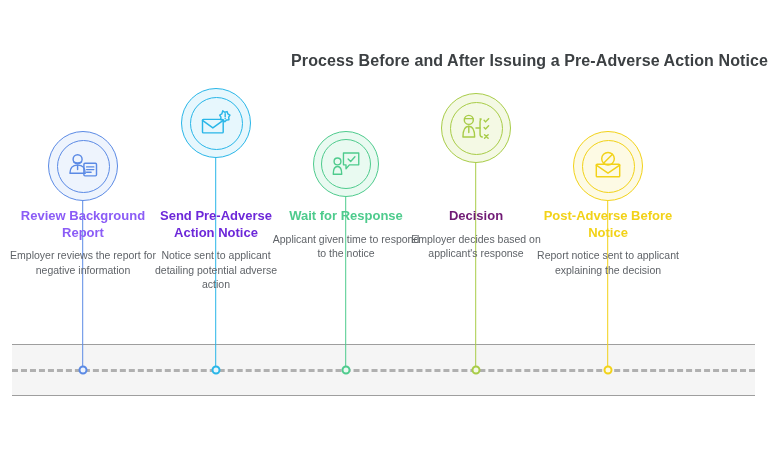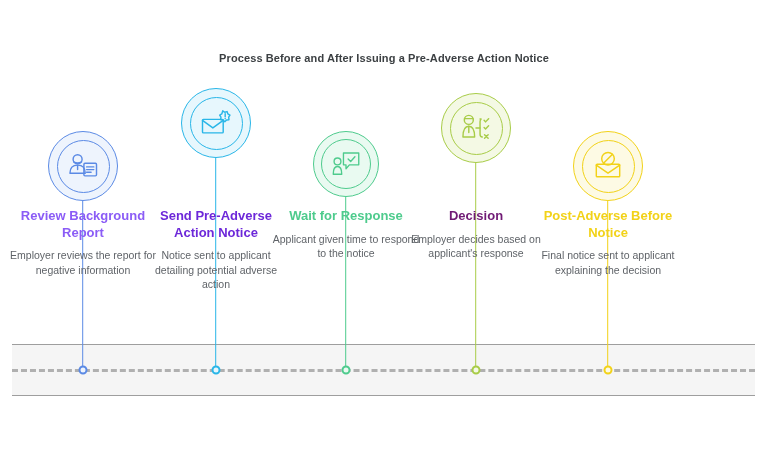--- a/index.html
+++ b/index.html
@@ -19,22 +19,22 @@
     height: 452px;
     background: #ffffff;
   }
 
   
   .chart-title {
     position: absolute;
     top: 52px;
     left: 0;
     width: 768px;
-    text-align: center;
-    font-size: 11px;
+    text-align: right;
+    font-size: 16px;
     font-weight: bold;
     color: #3c4043;
     letter-spacing: 0.1px;
   }
 
   
   .road {
     position: absolute;
     left: 12px;
     top: 344px;
@@ -247,21 +247,21 @@
                   <path d="M7 19 L20 28 L33 19" fill="none" stroke="#f2d218" stroke-width="1.6" stroke-linecap="round" stroke-linejoin="round"></path>
                   <circle cx="20" cy="12" r="7" fill="none" stroke="#f2d218" stroke-width="1.6" stroke-linecap="round" stroke-linejoin="round"></circle>
                   <path d="M15 17 L25 7" fill="none" stroke="#f2d218" stroke-width="1.6" stroke-linecap="round" stroke-linejoin="round"></path>
                 </svg>
               </span>
             </div>
           </div>
         </div>
         <div class="node-text" style="top: 208px;">
           <div class="node-heading" style="color: rgb(242, 210, 24);">Post-Adverse Before Notice</div>
-          <div class="node-desc">Final notice sent to applicant explaining the decision</div>
+          <div class="node-desc">Report notice sent to applicant explaining the decision</div>
         </div>
       </div>
     </div>
 
 <div class="road-dot" style="left: 83px; top: 370px; border-color: rgb(91, 138, 229); background: rgb(238, 244, 253);"></div>
     <div class="road-dot" style="left: 216px; top: 370px; border-color: rgb(41, 182, 232); background: rgb(231, 247, 253);"></div>
     <div class="road-dot" style="left: 346px; top: 370px; border-color: rgb(78, 203, 141); background: rgb(233, 250, 241);"></div>
     <div class="road-dot" style="left: 476px; top: 370px; border-color: rgb(168, 204, 71); background: rgb(244, 249, 228);"></div>
     <div class="road-dot" style="left: 608px; top: 370px; border-color: rgb(242, 210, 24); background: rgb(253, 250, 228);"></div>
   </div>

